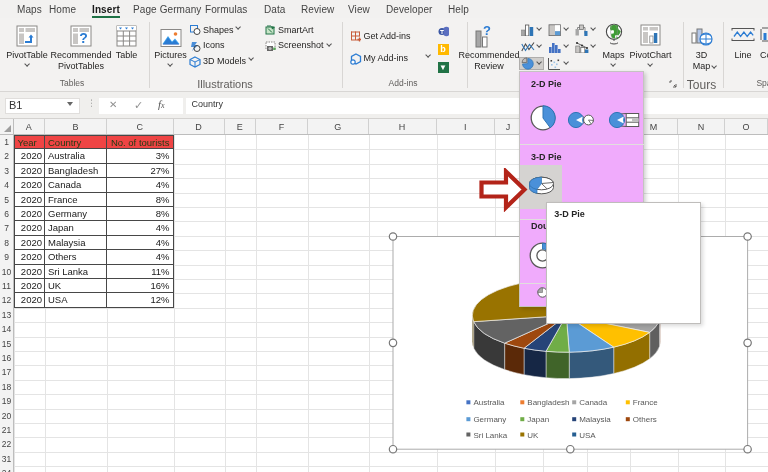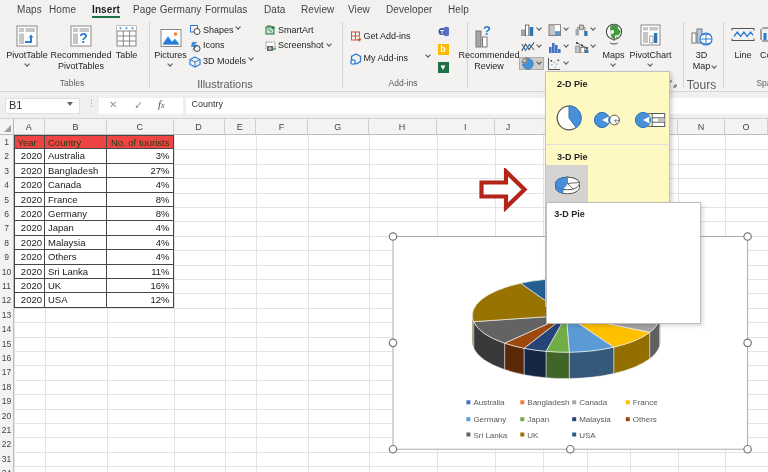--- a/index.html
+++ b/index.html
@@ -27,21 +27,21 @@
 .tr {position:absolute;left:13.5px}
 .td {position:absolute;height:14.4px;border-right:1px solid #474747;border-bottom:1px solid #474747;font-size:9.5px;color:#1a1a1a;line-height:14.5px;background:#fff}
 .ta {left:0;width:31.5px;text-align:right;padding-right:2px}
 .tb {left:31.5px;width:62px;padding-left:3px}
 .tc {left:93.5px;width:66.5px;text-align:right;padding-right:3px}
 #hdrow {position:absolute;left:13.5px;top:135px}
 #hdrow .td {background:#ef4444;color:#1F3864;color:#203C14;border-top:1px solid #474747}
 #hdrow .ta {text-align:left;padding-left:3px;border-left:1px solid #474747}
 .tr .ta {border-left:1px solid #474747}
 
-#dd {position:absolute;left:545px;top:71px;width:124.5px;height:236px;background:#fef9c3;border:1px solid #C5C3C1;box-shadow:2px 2px 4px rgba(0,0,0,0.18);z-index:30}
+#dd {position:absolute;left:519px;top:71px;width:124.5px;height:236px;background:#f0abfc;border:1px solid #C5C3C1;box-shadow:2px 2px 4px rgba(0,0,0,0.18);z-index:30}
 .ddh {position:absolute;left:11px;font-size:9px;font-weight:bold;color:#262626}
 #ddhl {position:absolute;left:0px;top:93px;width:42px;height:44px;background:#D5D3D1}
 #tip {position:absolute;left:546.3px;top:202px;width:155px;height:122px;background:#fff;border:1px solid #BFBDBB;box-shadow:2px 2px 4px rgba(0,0,0,0.15);z-index:40}
 #tip .t1 {position:absolute;left:7px;top:6px;font-size:9px;font-weight:bold;color:#262626}
 #tip .t2 {position:absolute;left:7px;top:21px;font-size:8.8px;color:#4d4d4d;line-height:11.6px}
 svg text {font-family:"Liberation Sans",sans-serif}
 .lg {font-size:8px;fill:#595959}
 </style></head><body>
 <div id="app">
 

